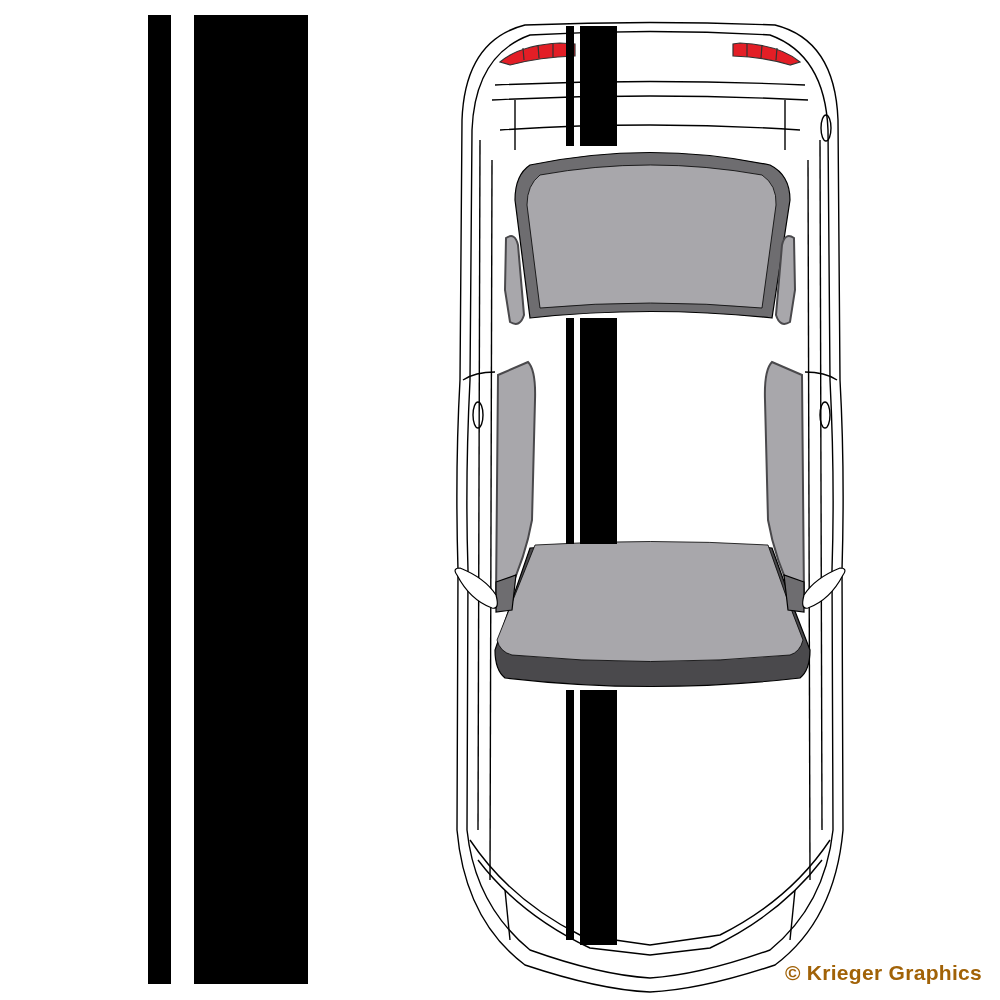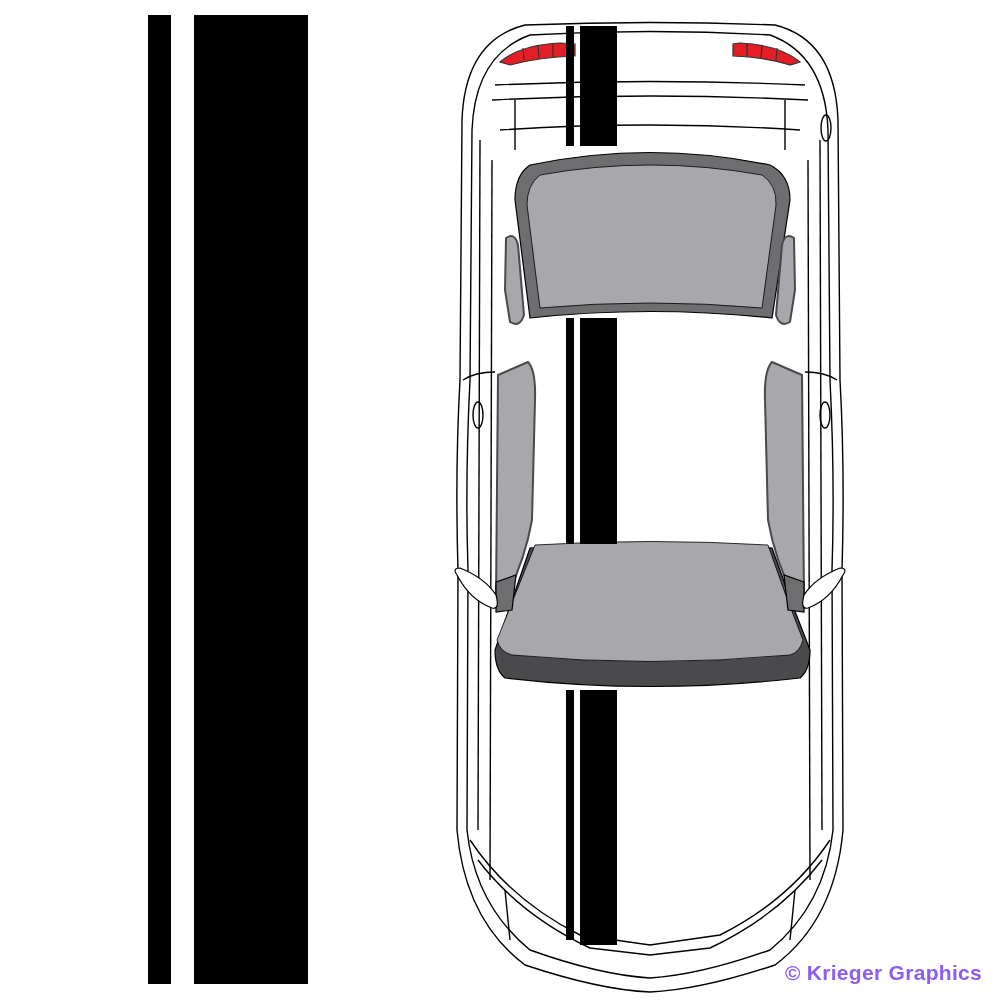--- a/index.html
+++ b/index.html
@@ -2,21 +2,21 @@
 <html><head>
   <meta charset="utf-8">
   <style>
     html, body { margin: 0; padding: 0; background: #ffffff; }
     body { width: 1000px; height: 1000px; position: relative; overflow: hidden; font-family: "Liberation Sans", sans-serif; }
     .stripe { position: absolute; background: #000000; }
     #car-svg { position: absolute; left: 0; top: 0; width: 1000px; height: 1000px; }
     .watermark {
       position: absolute; right: 18px; top: 961px;
       font-family: "Liberation Sans", sans-serif; font-weight: bold; font-size: 21px;
-      color: #8b5cf6; letter-spacing: 0.3px; white-space: nowrap;
+      color: #a16207; letter-spacing: 0.3px; white-space: nowrap;
     }
   </style>
 </head>
 <body>
 
 <div class="stripe" style="left:148px; top:15px; width:23px; height:969px;"></div>
 <div class="stripe" style="left:194px; top:15px; width:114px; height:969px;"></div>
 
 <svg id="car-svg" viewBox="0 0 1000 1000" xmlns="http://www.w3.org/2000/svg">
   <g fill="none" stroke="#000" stroke-width="1.4">

